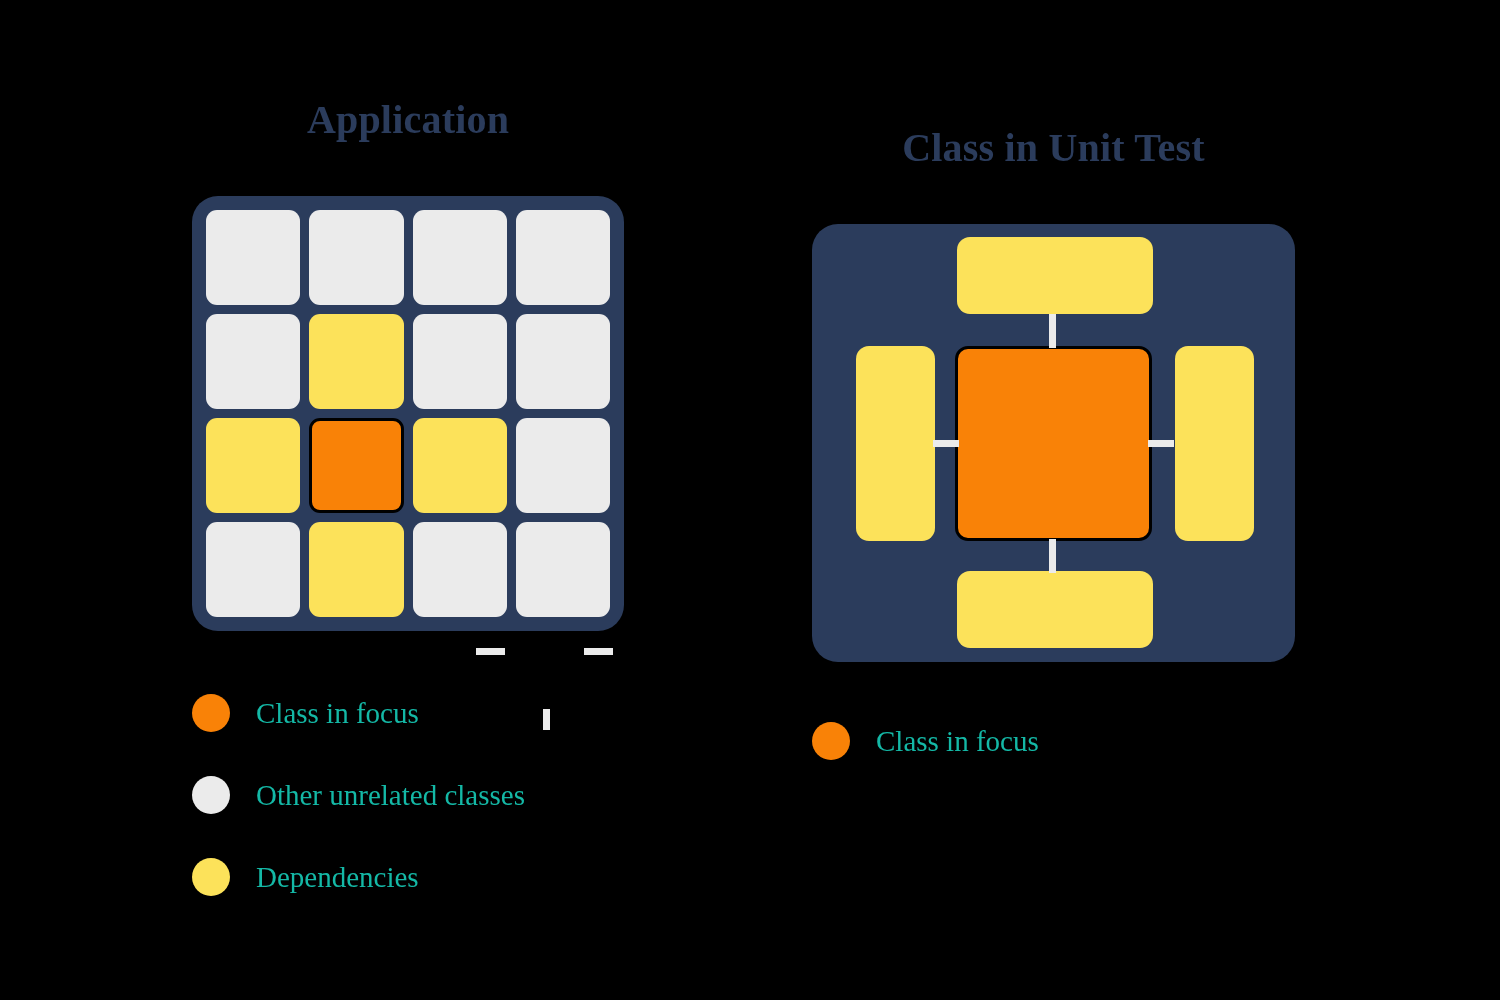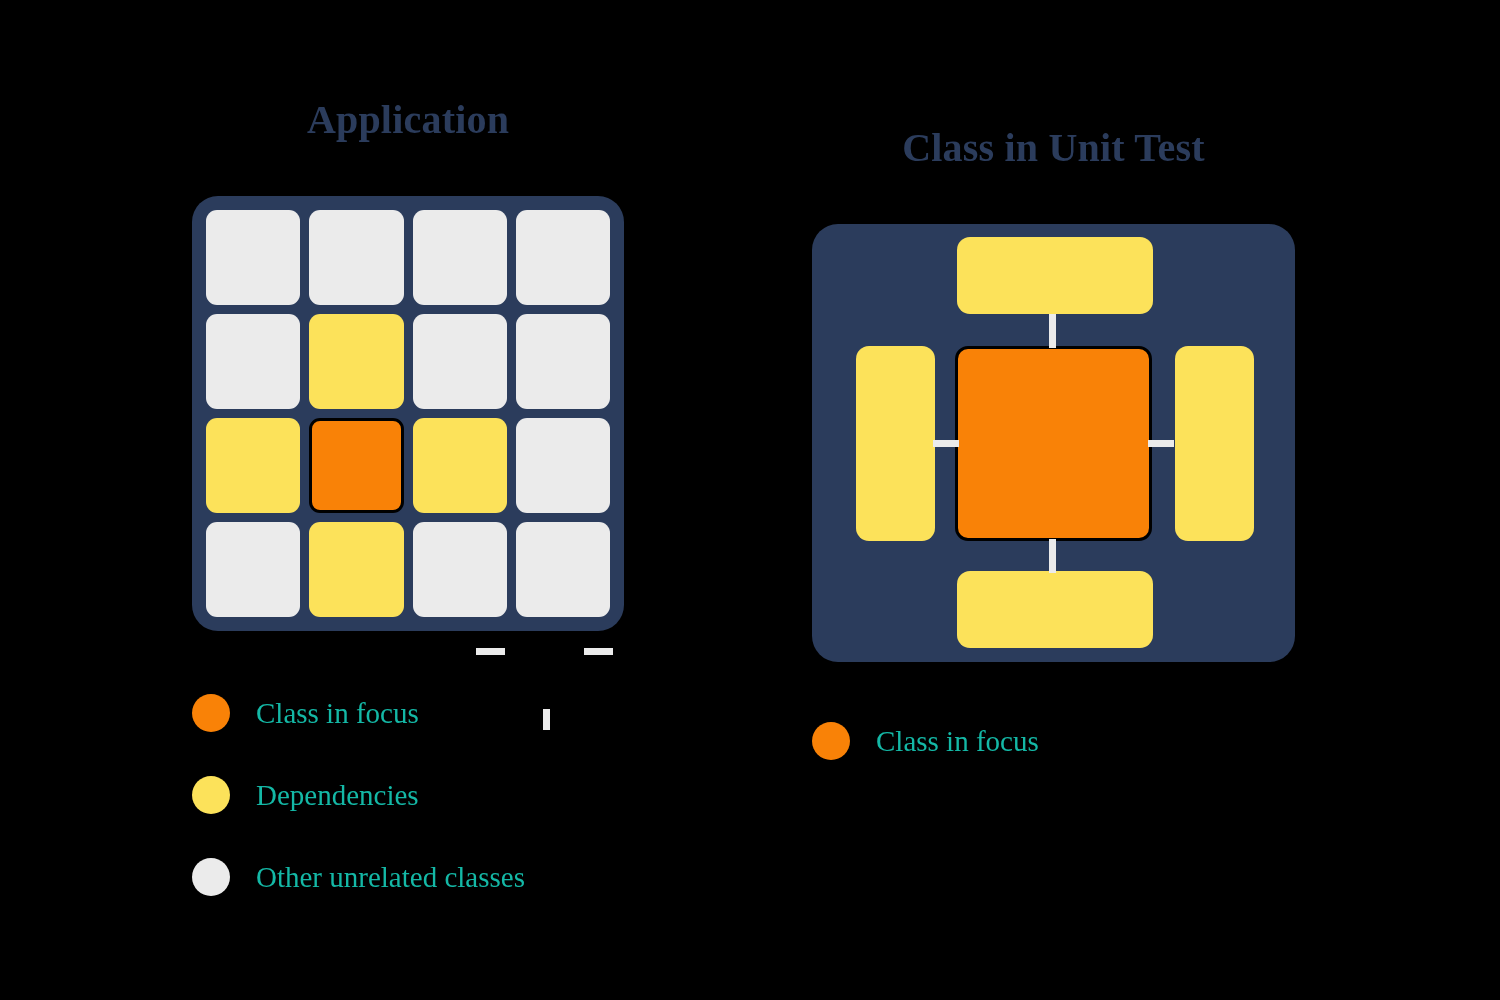--- a/index.html
+++ b/index.html
@@ -173,26 +173,26 @@
       <div class="conn h" id="conn-grid-left"></div>
       <div class="conn h" id="conn-grid-right"></div>
     </div>
 
     <div class="legend" id="legend-left">
       <div class="legend-item">
         <span class="swatch" style="background:#f98207"></span>
         <span class="legend-label">Class in focus</span>
       </div>
       <div class="legend-item">
+        <span class="swatch" style="background:#ebebeb"></span>
+        <span class="legend-label">Other unrelated classes</span>
+      </div>
+      <div class="legend-item">
         <span class="swatch" style="background:#fce25a"></span>
         <span class="legend-label">Dependencies</span>
-      </div>
-      <div class="legend-item">
-        <span class="swatch" style="background:#ebebeb"></span>
-        <span class="legend-label">Other unrelated classes</span>
       </div>
     </div>
   </div>
 
   <div class="panel-col" id="panel-right">
 
     <div class="panel-title">Class in Unit Test</div>
 
     <div class="board" id="board-right">
 

